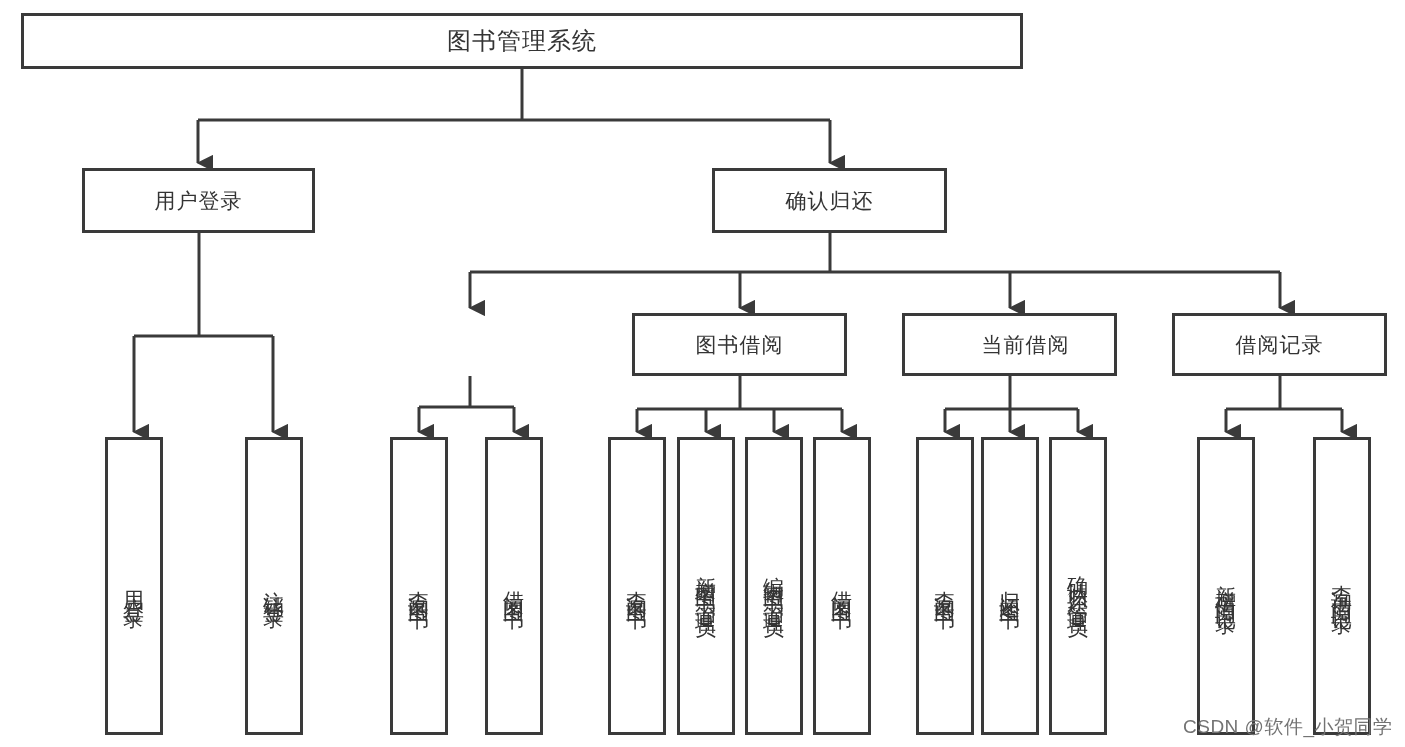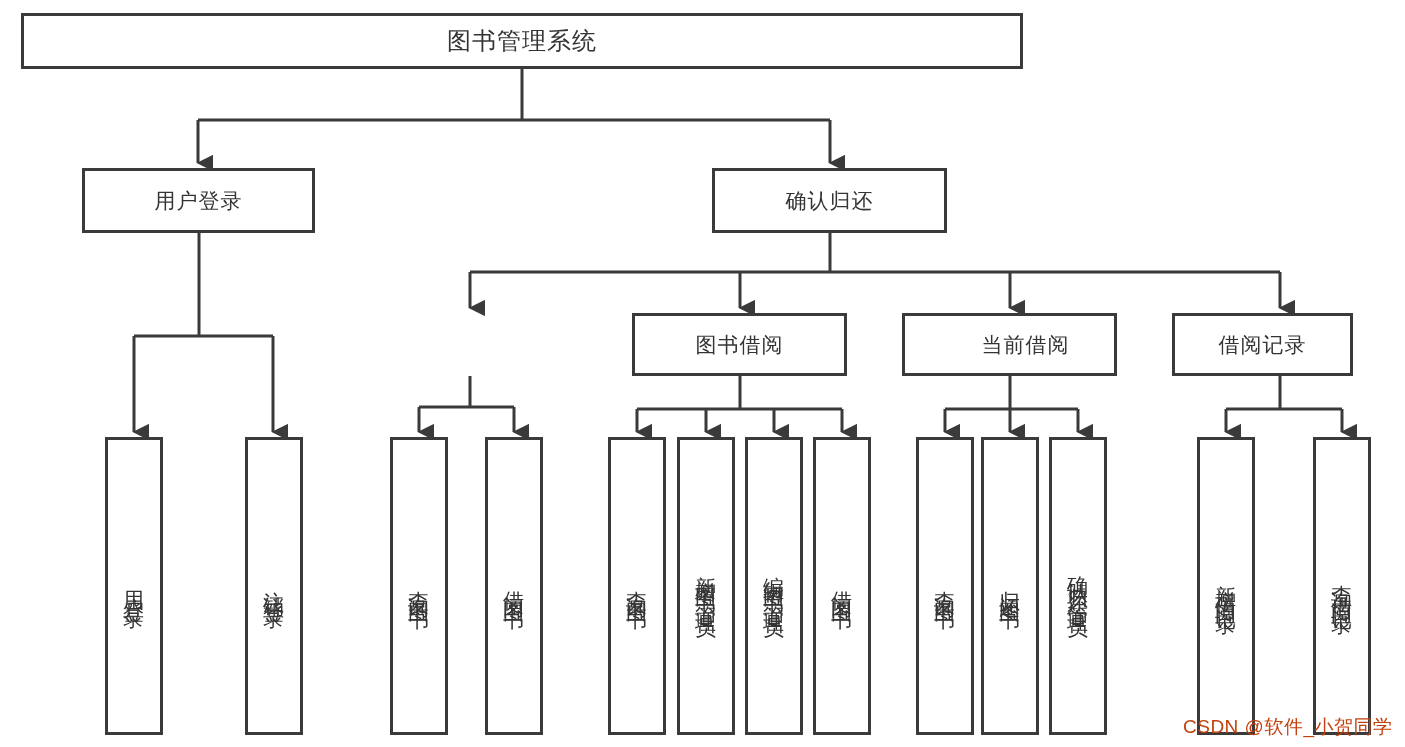--- a/index.html
+++ b/index.html
@@ -41,21 +41,21 @@
     writing-mode: vertical-rl;
     text-orientation: mixed;
     letter-spacing: 6px;
     line-height: 1;
   }
   .watermark {
     position: absolute;
     left: 1183px;
     top: 714px;
     font-size: 19px;
-    color: #c2410c;
+    color: #737373;
     letter-spacing: 0.5px;
     white-space: nowrap;
   }
 </style>
 </head>
 <body>
 
 <div id="stage">
 
   <svg id="wires" viewBox="0 0 1405 747" xmlns="http://www.w3.org/2000/svg">
@@ -108,21 +108,21 @@
     </g>
   </svg>
 
   <div class="node lvl1" style="left:21px; top:13px; width:1002px; height:56px;">图书管理系统</div>
 
   <div class="node lvl2" style="left:82px; top:168px; width:233px; height:65px;">用户登录</div>
   <div class="node lvl2" style="left:712px; top:168px; width:235px; height:65px;">确认归还</div>
 
   <div class="node lvl3" style="left:632px; top:313px; width:215px; height:63px;">图书借阅</div>
   <div class="node lvl3" style="left:902px; top:313px; width:215px; height:63px;padding-left:32px;">当前借阅</div>
-  <div class="node lvl3" style="left:1172px; top:313px; width:181px; height:63px;">借阅记录</div>
+  <div class="node lvl3" style="left:1172px; top:313px; width:215px; height:63px;">借阅记录</div>
 
   <div class="node leaf" style="left:105px; top:437px; width:58px; height:298px;">用户登录</div>
   <div class="node leaf" style="left:245px; top:437px; width:58px; height:298px;">注销登录</div>
   <div class="node leaf" style="left:390px; top:437px; width:58px; height:298px;">查询图书</div>
   <div class="node leaf" style="left:485px; top:437px; width:58px; height:298px;">借阅图书</div>
   <div class="node leaf" style="left:608px; top:437px; width:58px; height:298px;">查询图书</div>
   <div class="node leaf" style="left:677px; top:437px; width:58px; height:298px;">新增图书（管理员）</div>
   <div class="node leaf" style="left:745px; top:437px; width:58px; height:298px;">编辑图书（管理员）</div>
   <div class="node leaf" style="left:813px; top:437px; width:58px; height:298px;">借阅图书</div>
   <div class="node leaf" style="left:916px; top:437px; width:58px; height:298px;">查询图书</div>

